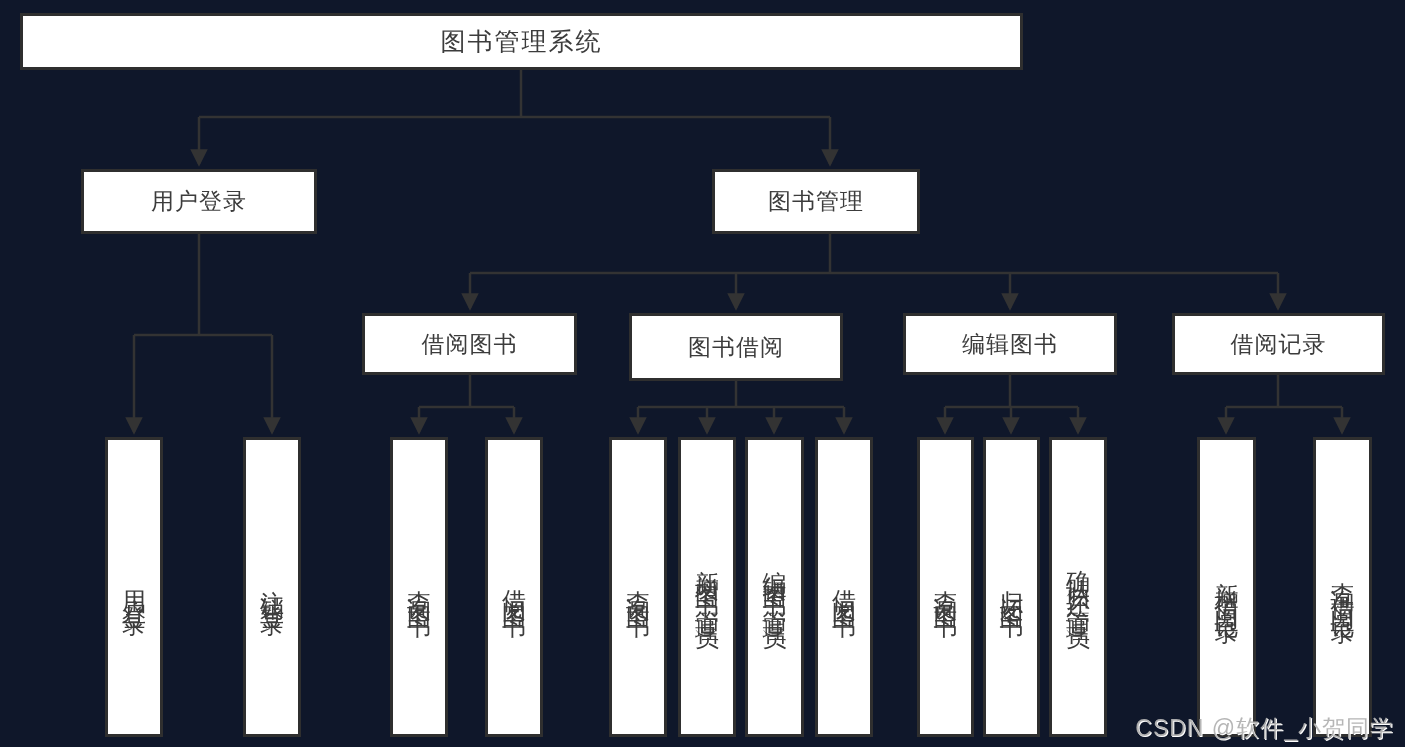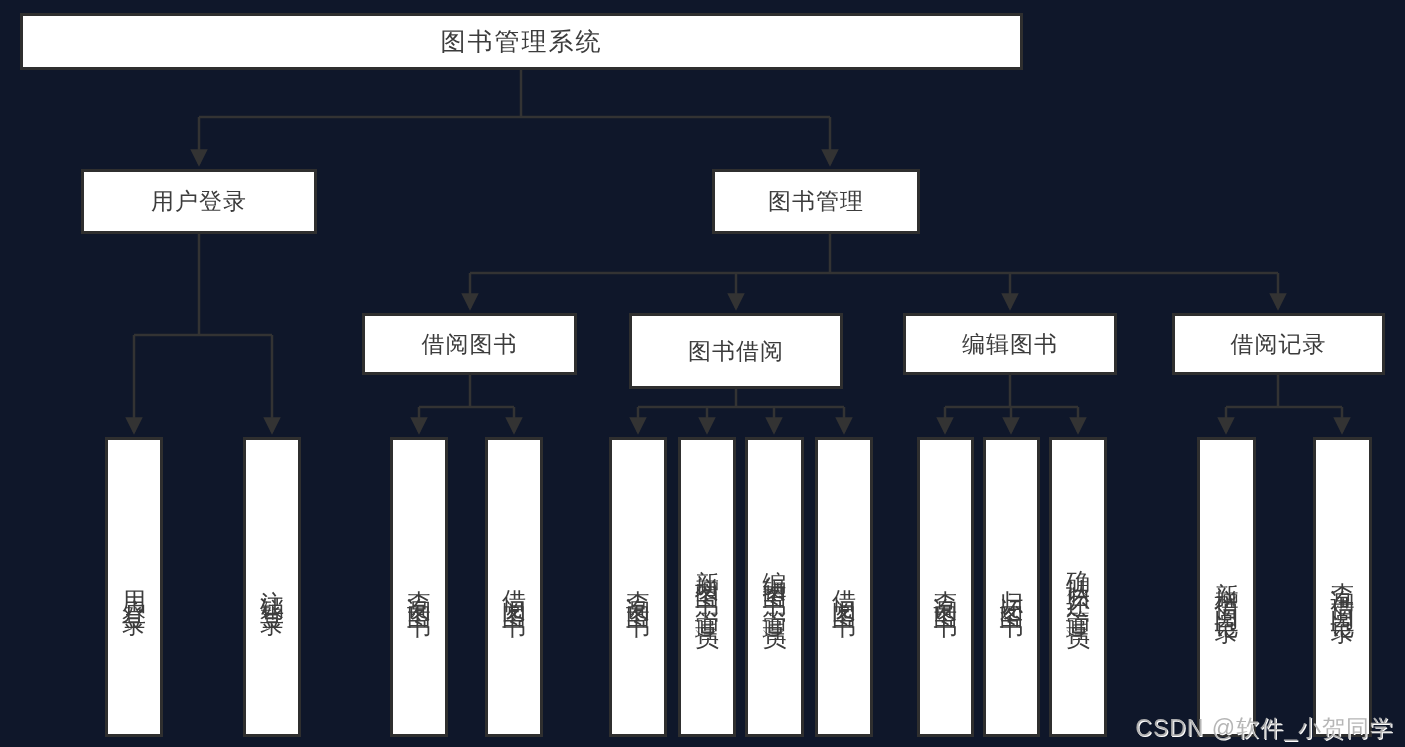--- a/index.html
+++ b/index.html
@@ -47,21 +47,21 @@
     line-height: 1;
     white-space: nowrap;
   }
 
   
   #node-root        { left: 20px;   top: 13px;  width: 1003px; height: 57px; }
   #node-user-login  { left: 81px;   top: 169px; width: 236px;  height: 65px; }
   #node-book-mgmt   { left: 712px;  top: 169px; width: 208px;  height: 65px; }
 
   #node-new-book    { left: 362px;  top: 313px; width: 215px;  height: 62px; }
-  #node-book-borrow { left: 629px;  top: 313px; width: 214px;  height: 76px; }
+  #node-book-borrow { left: 629px;  top: 313px; width: 214px;  height: 68px; }
   #node-cur-borrow  { left: 903px;  top: 313px; width: 214px;  height: 62px; }
   #node-rec-borrow  { left: 1172px; top: 313px; width: 213px;  height: 62px; }
 
   .leaf { top: 437px; height: 300px; width: 58px; }
   #leaf-a1 { left: 105px; }
   #leaf-a2 { left: 243px; }
   #leaf-b1 { left: 390px; }
   #leaf-b2 { left: 485px; }
   #leaf-c1 { left: 609px; }
   #leaf-c2 { left: 678px; }

